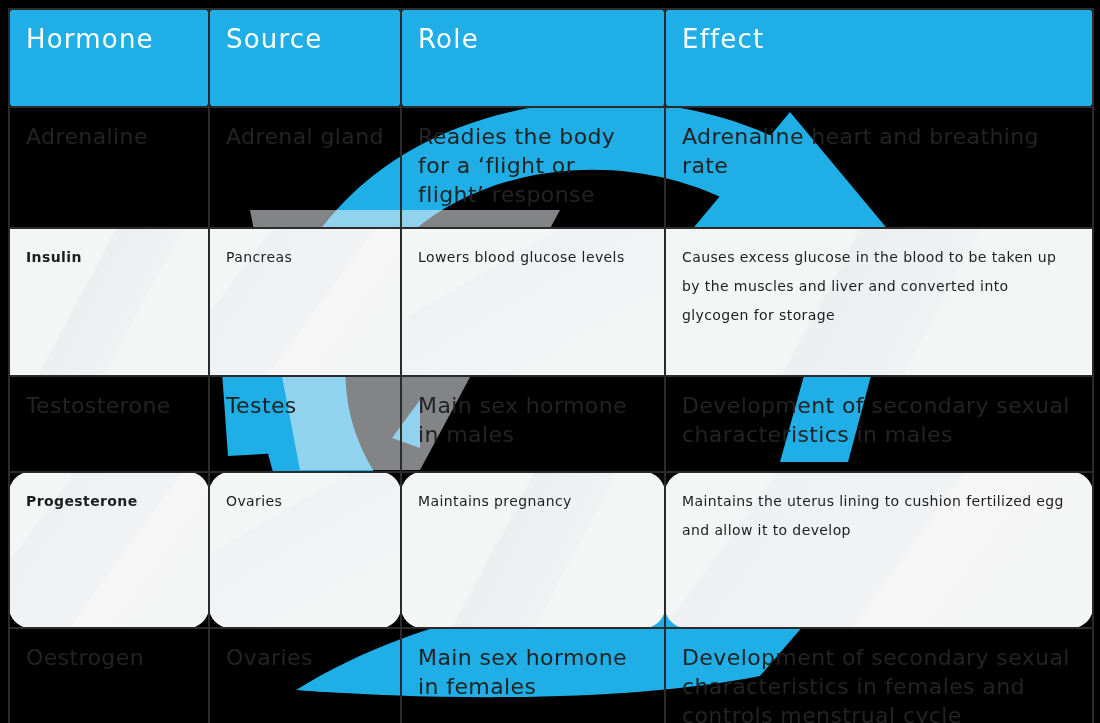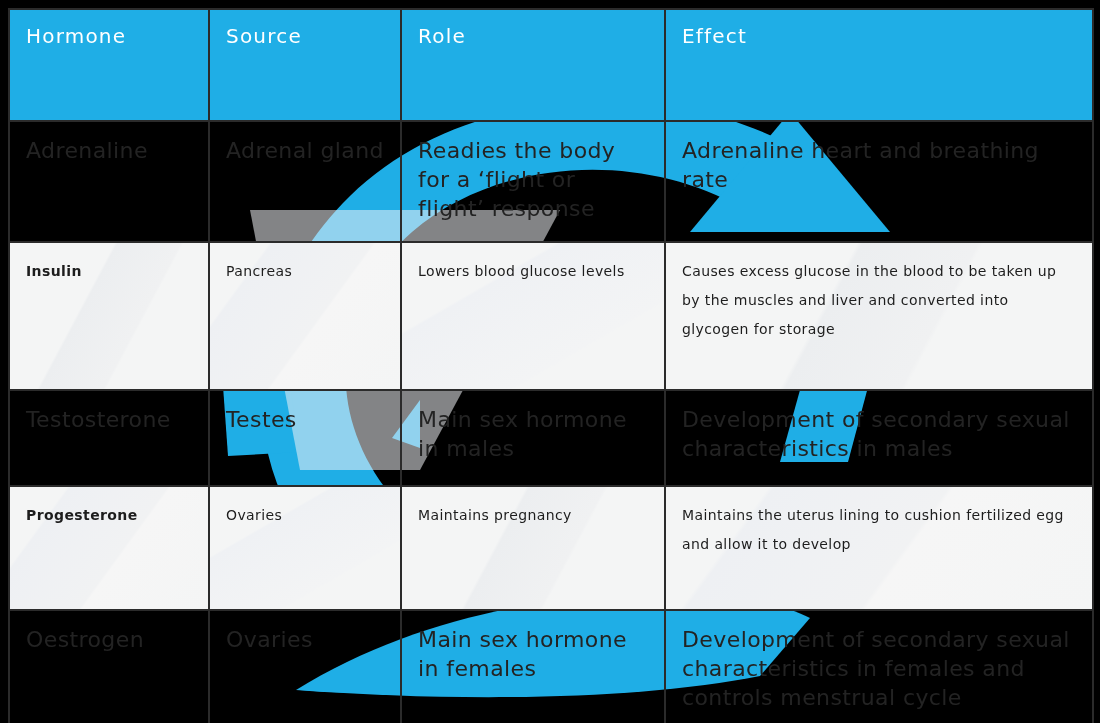--- a/index.html
+++ b/index.html
@@ -56,26 +56,27 @@
     padding: 14px 16px 18px 16px;
     font-weight: normal;
     text-align: left;
     position: relative;
   }
 
   
   thead th {
     background: #1faee6;
     color: #ffffff;
-    height: 112px;
-    font-size: 20px;
+    height: 98px;
+    font-size: 26px;
     letter-spacing: 1.2px;
     vertical-align: bottom;
     padding-bottom: 16px;
     border-color: #2b2b2b;
+    border-radius: 6px;
   }
 
   
   tbody tr.row-dark td {
     background: transparent;
     color: #232323;
     font-size: 22px;
     line-height: 29px;
     letter-spacing: 0.4px;
   }
@@ -91,21 +92,21 @@
   }
 
   tbody td.col-hormone { font-weight: normal; }
   tbody tr.row-light td.col-hormone { font-weight: bold; }
   tbody tr.row-dark  td.col-hormone { font-weight: normal; }
 
   
   tbody tr.r0 td { height: 120px; }
   tbody tr.r1 td { height: 148px; }
   tbody tr.r2 td { height: 96px;  }
-  tbody tr.r3 td { height: 124px; }
+  tbody tr.r3 td { height: 156px; border-radius: 21px; }
   tbody tr.r4 td { height: 118px; }
 
   
   tbody tr.row-light td.sheen-a {
     background-image: linear-gradient(118deg, #f4f5f5 0%, #f4f5f5 38%, #eceef0 39%, #f0f1f2 62%, #f4f5f5 63%, #f4f5f5 100%);
   }
   tbody tr.row-light td.sheen-b {
     background-image: linear-gradient(126deg, #f4f5f5 0%, #f4f5f5 20%, #eef0f3 21%, #f1f2f3 55%, #f6f6f6 56%, #f4f5f5 100%);
   }
   tbody tr.row-light td.sheen-c {

